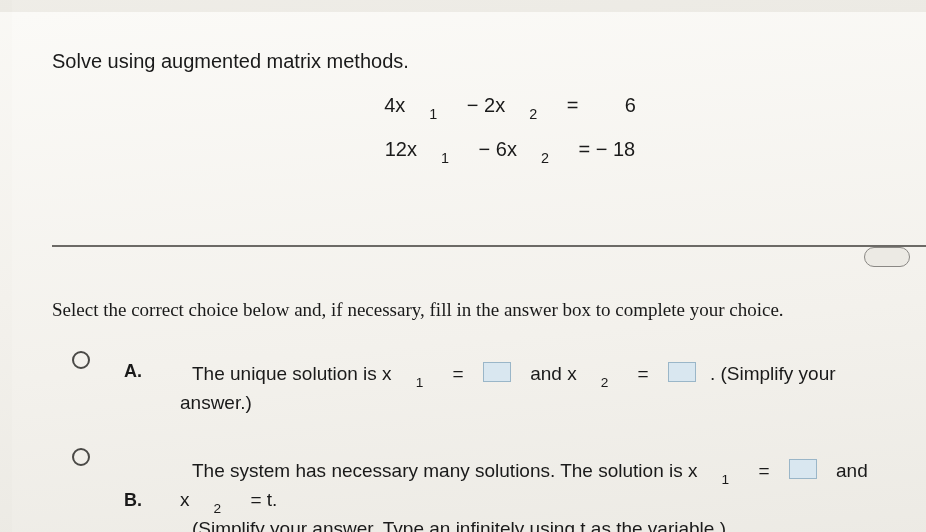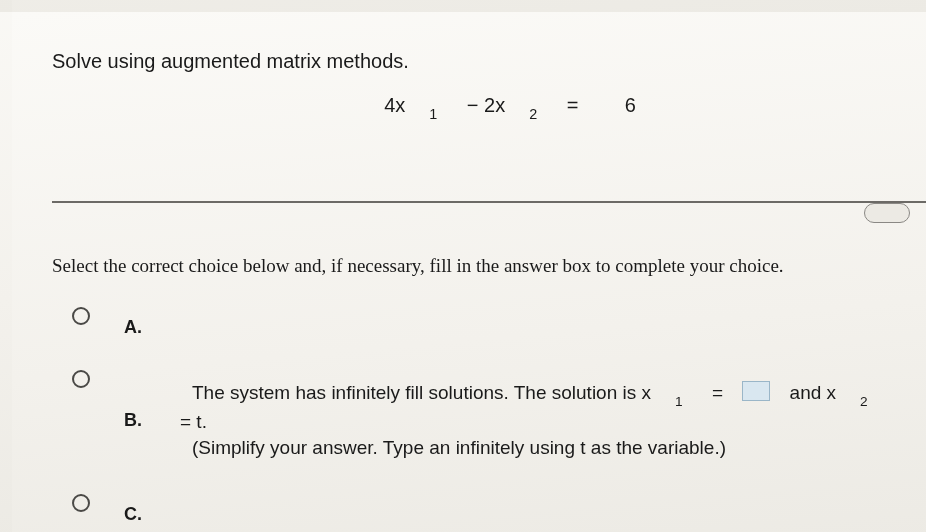--- a/index.html
+++ b/index.html
@@ -93,45 +93,49 @@
     margin: 0 2px;
   }
 </style>
 </head>
 <body>
 
 <div class="prompt">Solve using augmented matrix methods.</div>
 
 <div class="equations">
   <div class="eqrow"><span>4x</span><span class="sub">1</span><span> − 2x</span><span class="sub">2</span><span> = </span><span>   6</span></div>
+  <div class="eqrow"><span>12x</span><span class="sub">1</span><span> − 6x</span><span class="sub">2</span><span> = − 18</span></div>
 </div>
 
 <div class="divider-wrap">
   <hr class="divider">
   <div class="ellipsis-pill">
     <span class="dot"></span>
     <span class="dot"></span>
     <span class="dot"></span>
   </div>
 </div>
 
 <div class="select-line">Select the correct choice below and, if necessary, fill in the answer box to complete your choice.</div>
 
 <div class="choices">
 
   <div class="choice">
     <input type="radio" name="ans" class="radio" style="">
     <span class="choice-label">A.</span>
+    <span class="choice-body">
+      <span>The unique solution is x</span><span class="sub">1</span><span> = </span><span class="ansbox"></span><span> and x</span><span class="sub">2</span><span> = </span><span class="ansbox"></span><span>. (Simplify your answer.)</span>
+    </span>
   </div>
 
   <div class="choice">
     <input type="radio" name="ans" class="radio" style="">
     <span class="choice-label" style="align-self:center;">B.</span>
     <span class="choice-body">
-      <span>The system has infinitely fill solutions. The solution is x</span><span class="sub">1</span><span> = </span><span class="ansbox"></span><span> and x</span><span class="sub">2</span><span> = t.</span><br>
+      <span>The system has necessary many solutions. The solution is x</span><span class="sub">1</span><span> = </span><span class="ansbox"></span><span> and x</span><span class="sub">2</span><span> = t.</span><br>
       <span>(Simplify your answer. Type an infinitely using t as the variable.)</span>
     </span>
   </div>
 
   <div class="choice">
     <input type="radio" name="ans" class="radio" style="">
     <span class="choice-label">C.</span>
   </div>
 
 </div>

